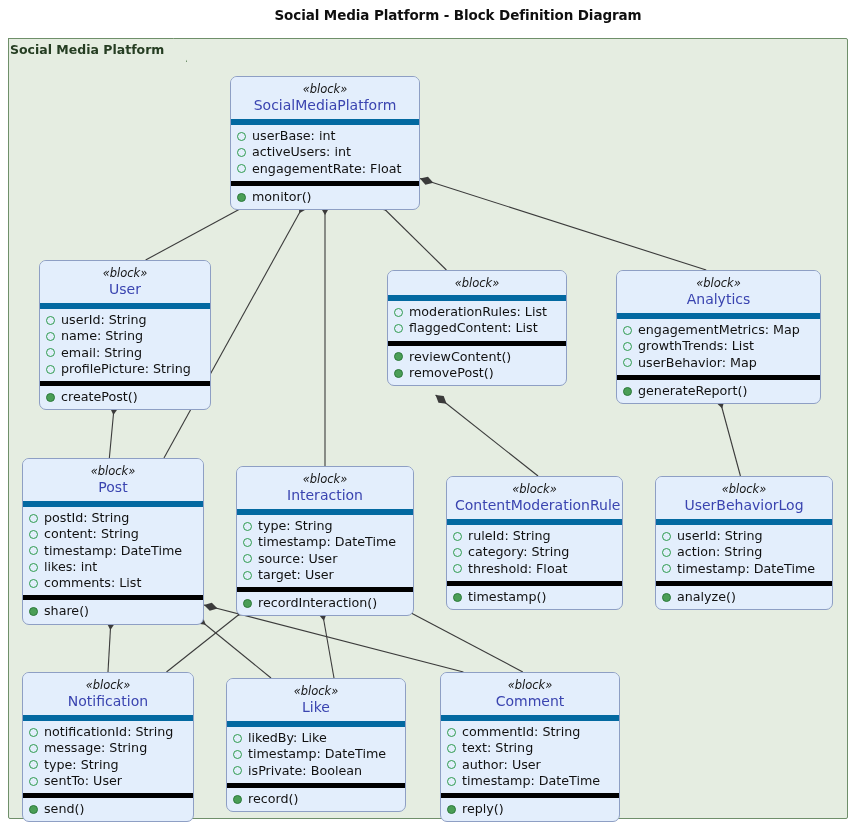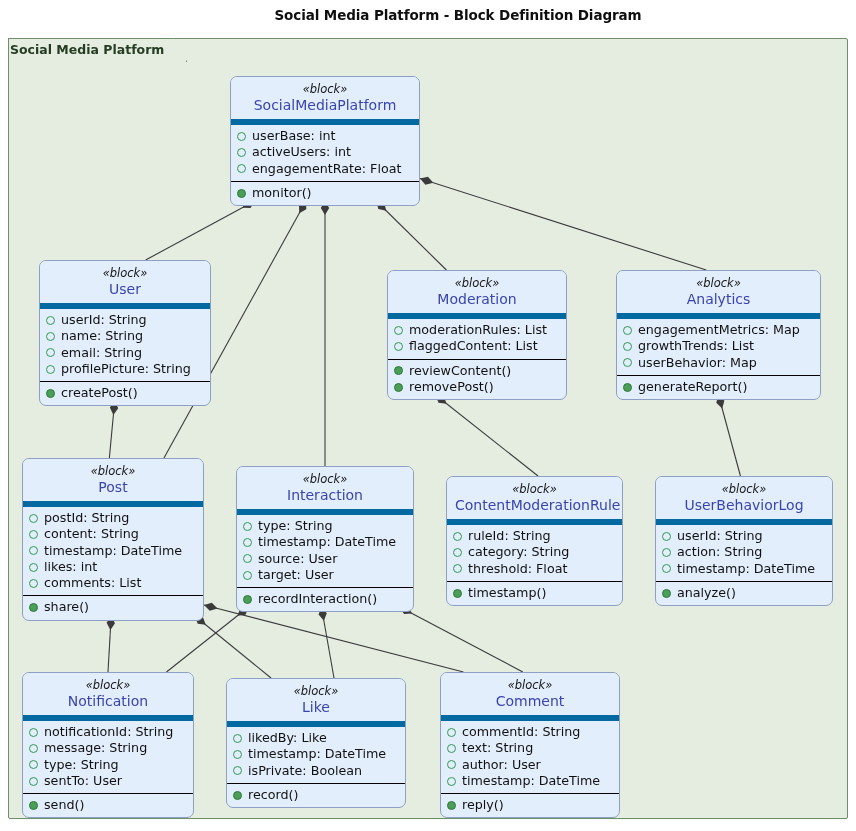--- a/index.html
+++ b/index.html
@@ -82,21 +82,21 @@
     line-height: 14px;
   }
   .blk-name {
     font-size: 14px;
     color: #3a44b0;
     line-height: 18px;
     white-space: nowrap;
   }
   .blk-section {
     padding: 3px 6px 4px 6px;
-    border-bottom: 1px solid #000000;
+    border-bottom: 5px solid #000000;
   }
   .blk-section:last-child { border-bottom: none; }
   .member {
     font-size: 12.7px;
     color: #111111;
     line-height: 16.3px;
     white-space: nowrap;
     display: flex;
     align-items: center;
   }
@@ -231,21 +231,20 @@
       <div class="blk-section">
         <div class="member">
           <span class="mk mk-op"></span>
           <span>createPost()</span>
         </div>
       </div>
     </div>
     <div class="block" style="left: 387px; top: 270px; width: 180px;">
       <div class="blk-header">
         <div class="blk-stereo">«block»</div>
-        <div class="blk-name">Moderation</div>
       </div>
       <div class="blk-section">
         <div class="member">
           <span class="mk mk-attr"></span>
           <span>moderationRules: List</span>
         </div>
         <div class="member">
           <span class="mk mk-attr"></span>
           <span>flaggedContent: List</span>
         </div>

